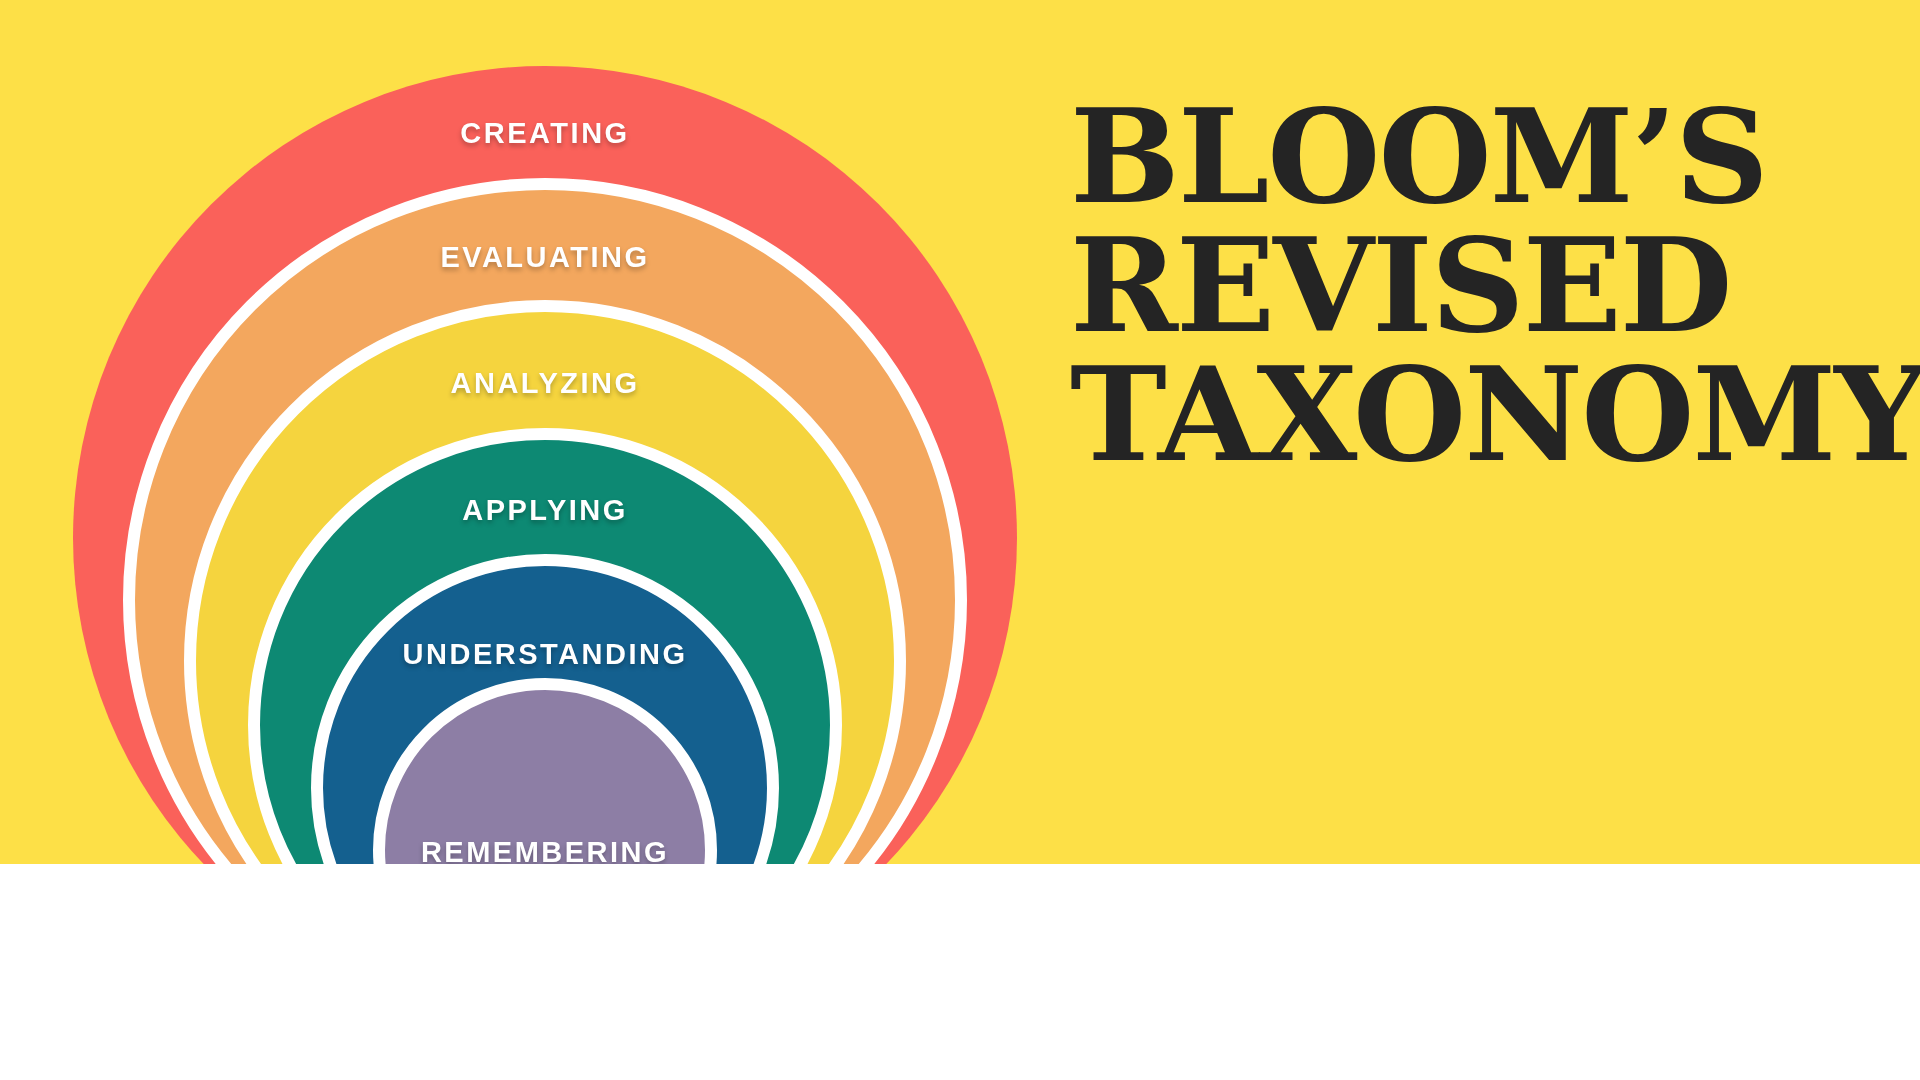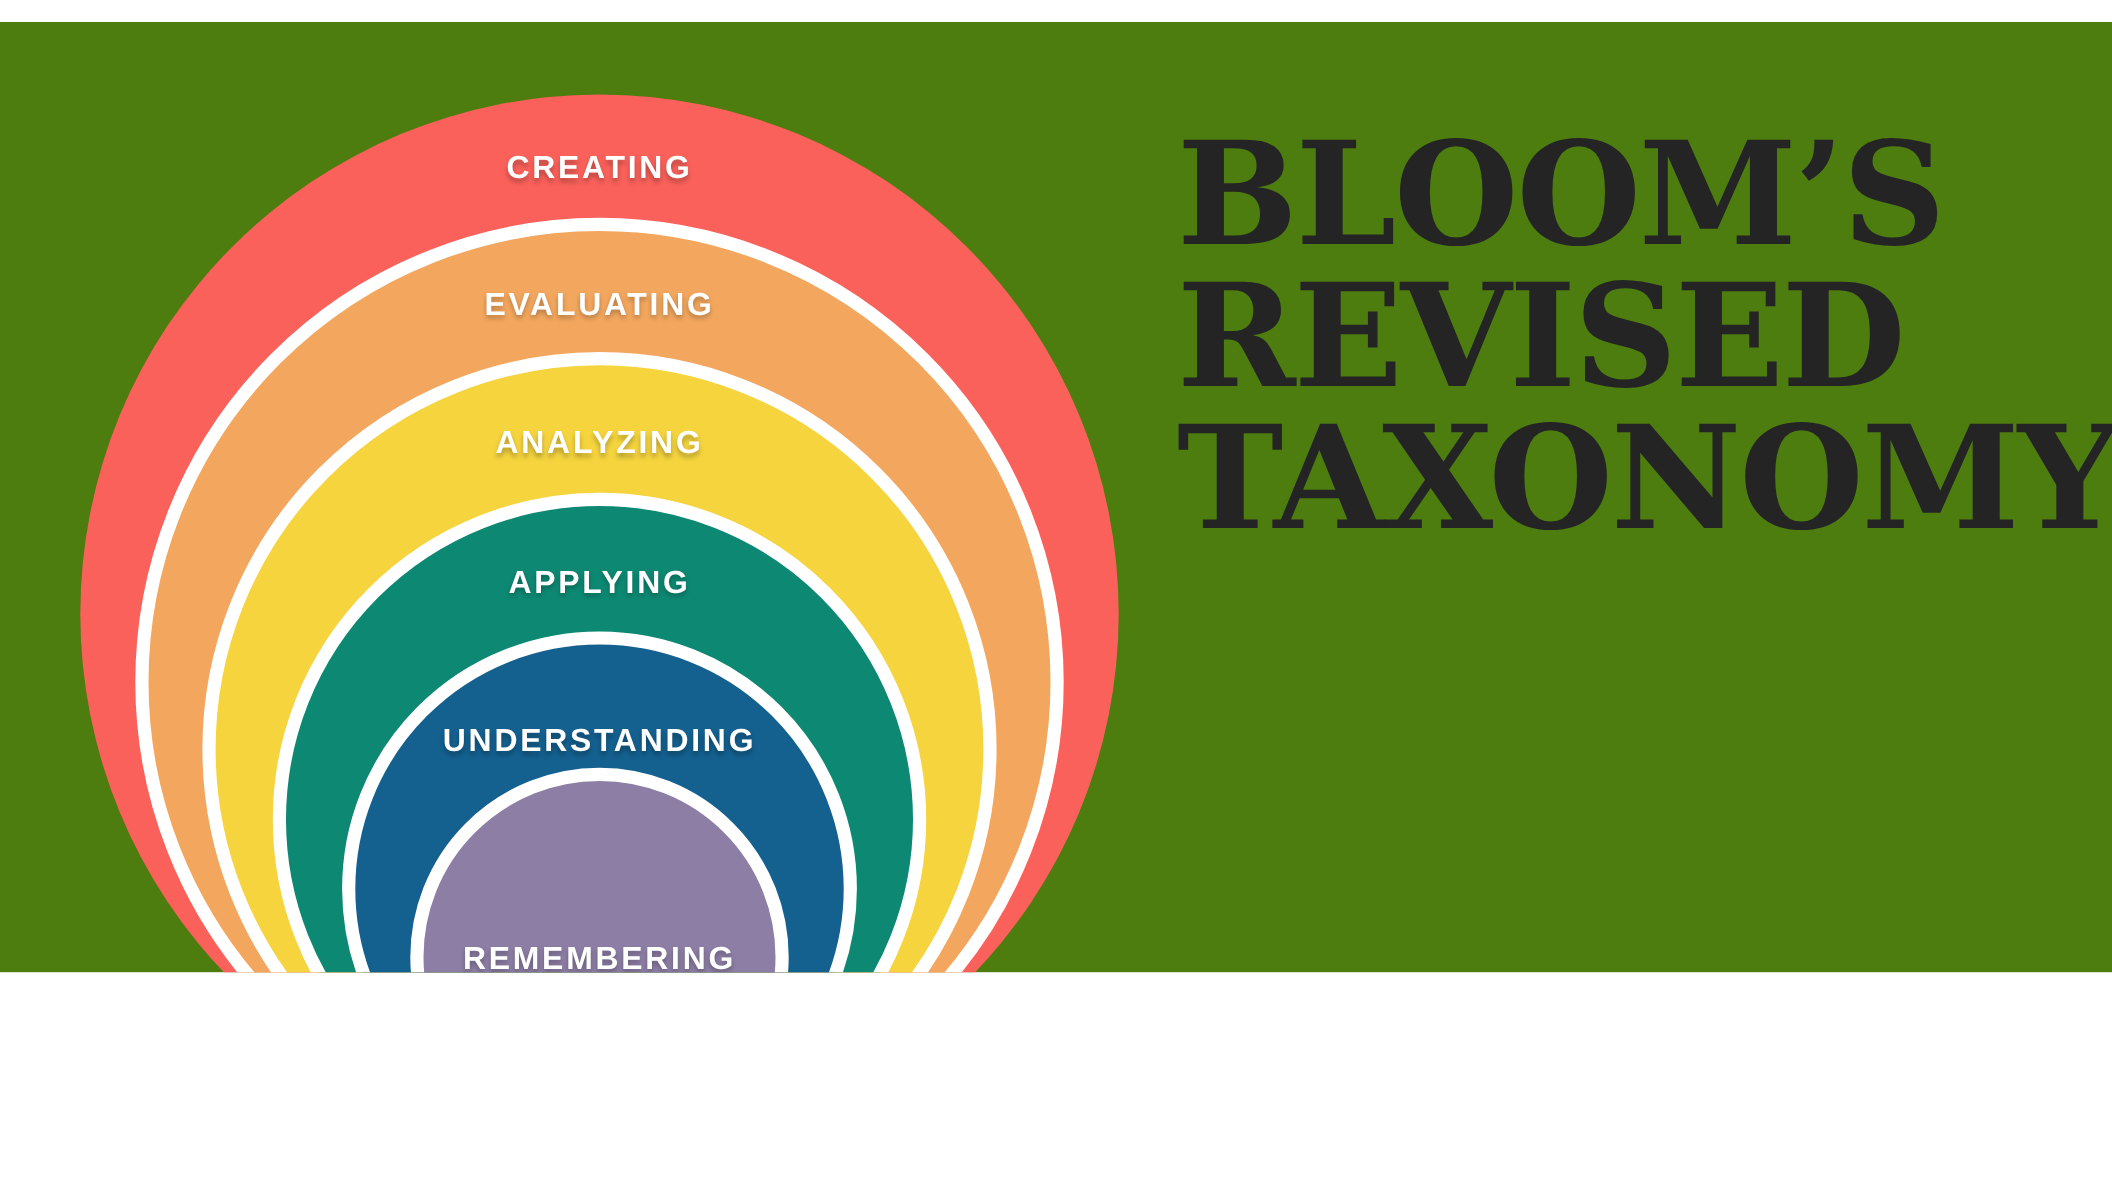--- a/index.html
+++ b/index.html
@@ -5,23 +5,22 @@
   html, body {
     margin: 0;
     padding: 0;
     background: #ffffff;
     font-family: "Liberation Sans", sans-serif;
   }
   .page {
     position: relative;
     width: 1920px;
     height: 864px;
-    background: #4d7c0f;
+    background: #fde047;
     overflow: hidden;
-    margin-top: 20px;
   }
   .diagram-svg {
     position: absolute;
     left: 0;
     top: 0;
     width: 1080px;
     height: 1080px;
     display: block;
   }
   .ring-label {

